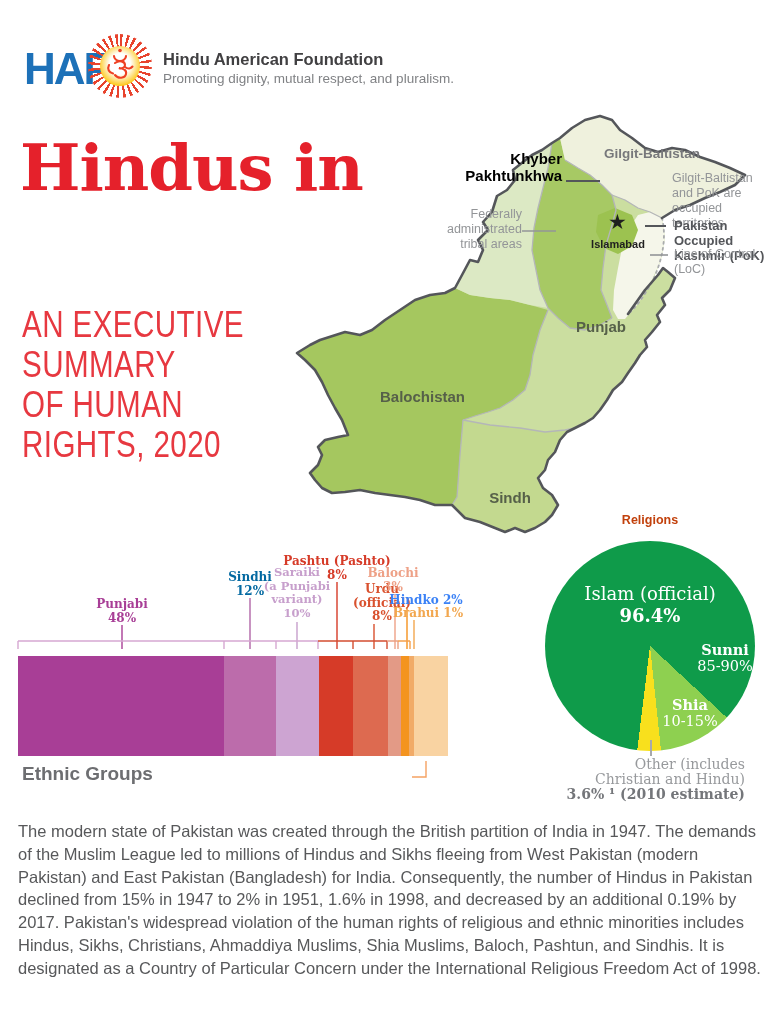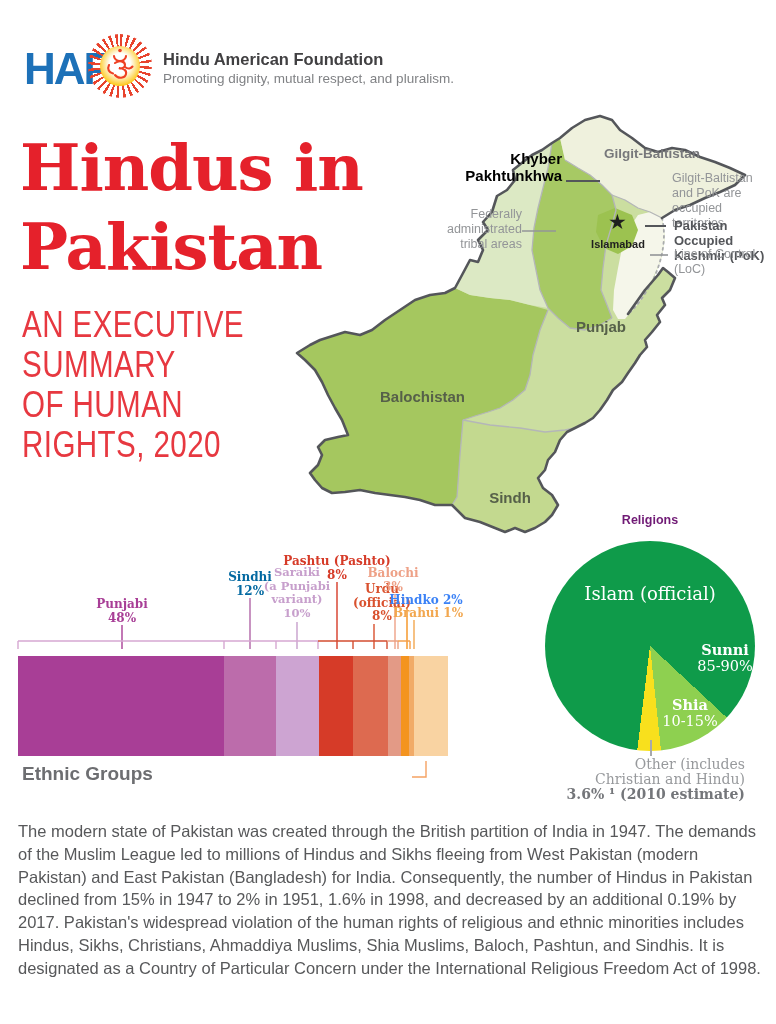--- a/index.html
+++ b/index.html
@@ -35,21 +35,21 @@
   
   .bar{left:18px;top:656px;width:430px;height:100px;display:flex;}
   .seg{height:100%;}
   .eg-label{position:absolute;text-align:center;font-family:"DejaVu Serif",serif;
             font-size:12px;line-height:13.5px;font-weight:bold;transform:translateX(-50%);white-space:nowrap;}
   .eg-small{font-size:11.5px;font-weight:bold;}
   .ethnic-title{left:22px;top:763px;font-size:19px;font-weight:bold;color:#6d6e71;}
   .footnote{left:120px;top:768px;width:340px;text-align:center;font-family:"DejaVu Serif",serif;
             font-size:11.5px;line-height:13.5px;color:#f5a263;}
   
-  .religions-title{left:600px;top:513px;width:100px;text-align:center;font-size:12.5px;font-weight:bold;color:#701a75;}
+  .religions-title{left:600px;top:513px;width:100px;text-align:center;font-size:12.5px;font-weight:bold;color:#c2410c;}
   .pie{left:545px;top:541px;width:210px;height:210px;border-radius:50%;}
   .pie-lbl{font-family:"DejaVu Serif",serif;color:#ffffff;text-align:center;}
   .islam-lbl{left:545px;top:583px;width:210px;font-size:18px;line-height:22px;}
   .sunni-lbl{left:688px;top:641px;width:74px;font-size:14.5px;line-height:17px;}
   .shia-lbl{left:653px;top:696px;width:74px;font-size:14.5px;line-height:17px;}
   .other-lbl{left:560px;top:757px;width:185px;text-align:right;font-family:"DejaVu Serif",serif;
              font-size:14px;line-height:15px;color:#97999c;}
   .other-bold{color:#74767a;font-weight:bold;}
   .pie-leader{left:650px;top:740px;width:2px;height:16px;background:#a7a9ac;}
   
@@ -71,21 +71,20 @@
       <path d="M25,21 c3,2.5 6,1.5 7.5,-0.5"></path>
       <path d="M9,19 c-2,4 0,8 4,8.5"></path>
     </g>
     <circle cx="20" cy="4.5" r="1.8" fill="#ee4023"></circle>
   </svg>
   <div class="abs org-name">Hindu American Foundation</div>
   <div class="abs org-tag">Promoting dignity, mutual respect, and pluralism.</div>
 
   <div class="abs title">
     <div>Hindus in</div>
-    <div>Pakistan</div>
   </div>
   <div class="abs subtitle">
     <div>AN EXECUTIVE</div>
     <div>SUMMARY</div>
     <div>OF HUMAN</div>
     <div>RIGHTS, 2020</div>
   </div>
 
   <svg class="abs" style="left:295px;top:112px;" width="481" height="430" viewBox="0 0 481 430">
 
@@ -218,20 +217,21 @@
   <div class="eg-label" style="left: 428px; top: 607px; color: rgb(242, 167, 79);">
     <div>Brahui 1%</div>
   </div>
 
   <div class="abs ethnic-title">Ethnic Groups</div>
 
   <div class="abs religions-title">Religions</div>
   <div class="abs pie" style="background: conic-gradient(rgb(15, 155, 74) 0deg, rgb(15, 155, 74) 133deg, rgb(142, 208, 80) 133deg, rgb(142, 208, 80) 174deg, rgb(248, 224, 29) 174deg, rgb(248, 224, 29) 187deg, rgb(15, 155, 74) 187deg, rgb(15, 155, 74) 360deg);"></div>
   <div class="abs pie-lbl islam-lbl">
     <div>Islam (official)</div>
+    <div class="bold">96.4%</div>
   </div>
   <div class="abs pie-lbl sunni-lbl">
     <div class="bold">Sunni</div>
     <div>85-90%</div>
   </div>
   <div class="abs pie-lbl shia-lbl">
     <div class="bold">Shia</div>
     <div>10-15%</div>
   </div>
   <div class="abs pie-leader"></div>

